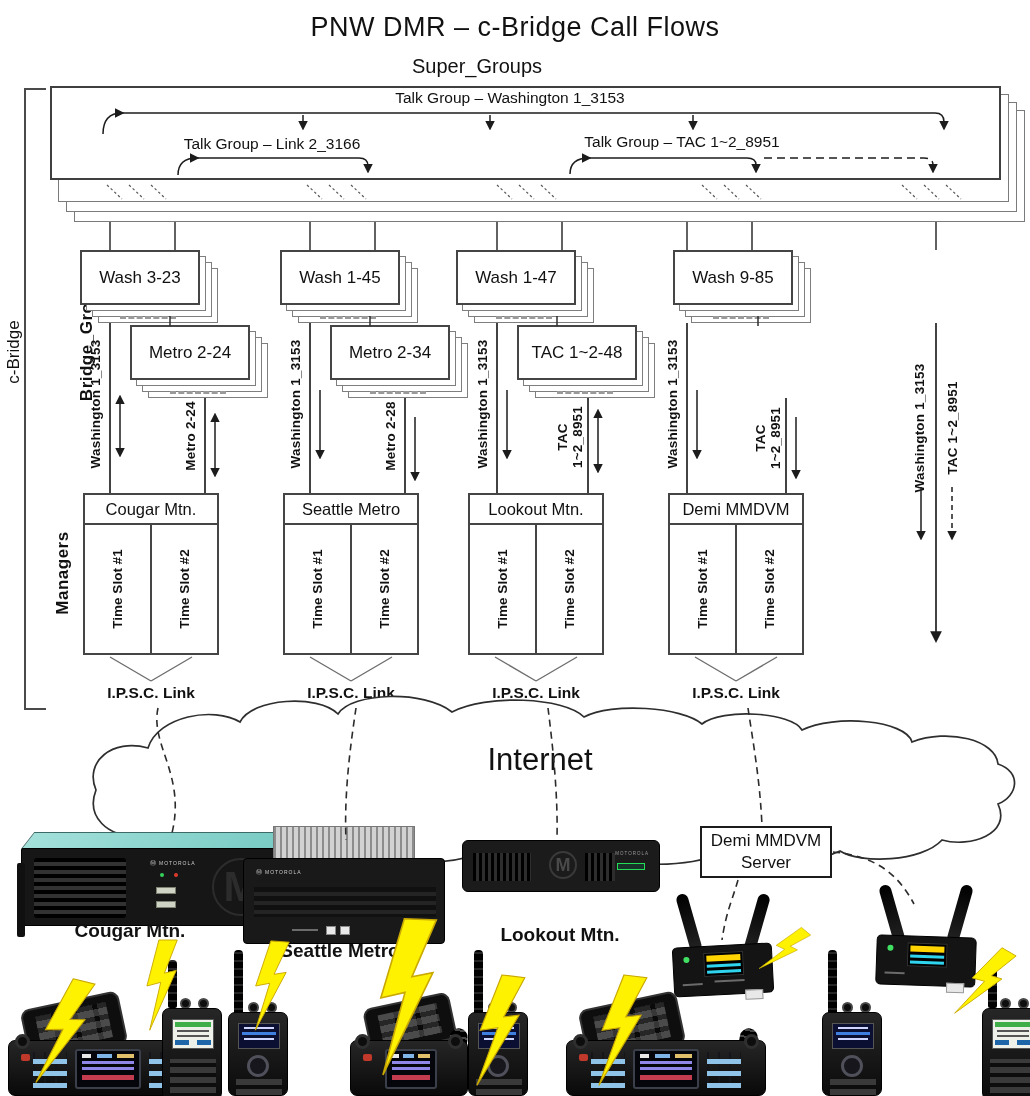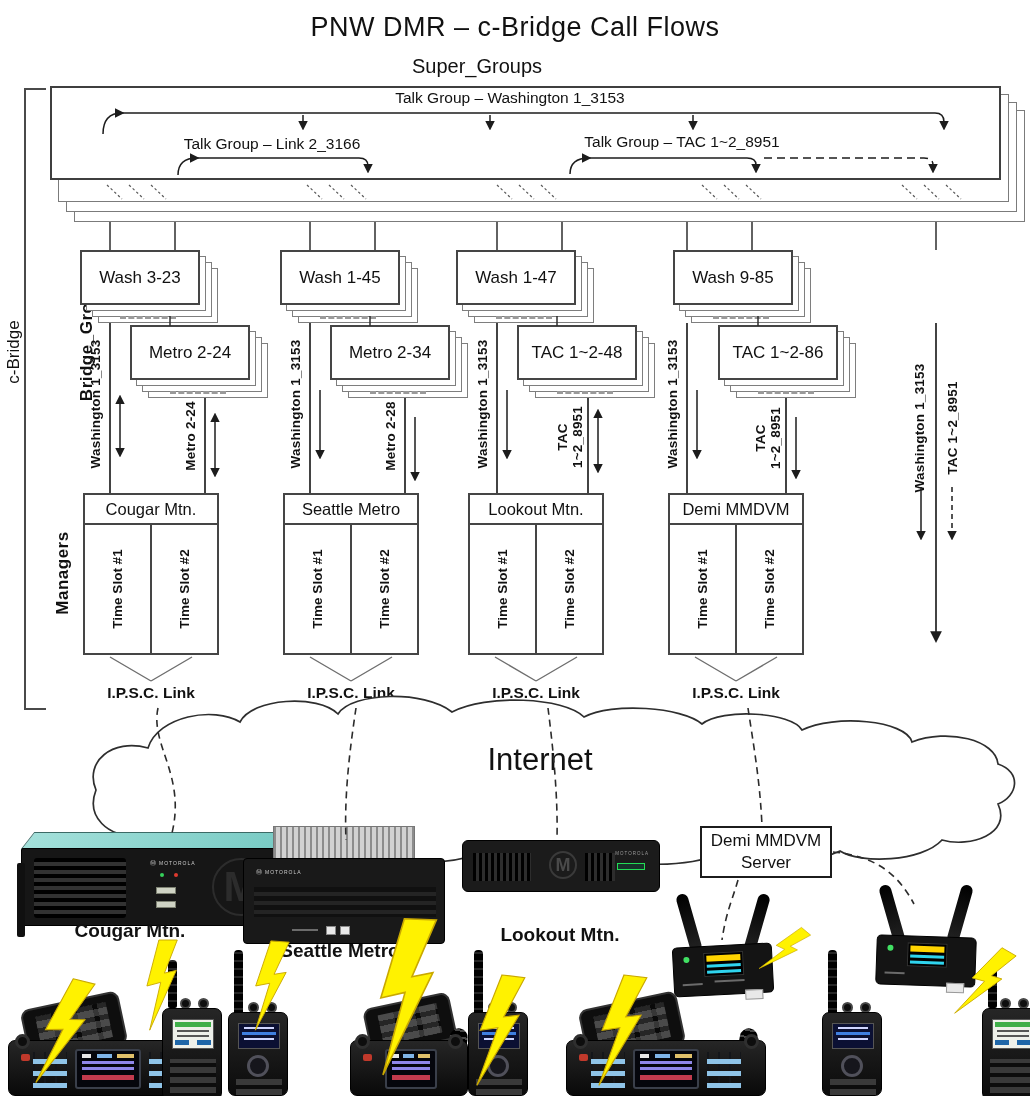--- a/index.html
+++ b/index.html
@@ -210,29 +210,20 @@
 
   <div class="abs bgstack" style="left:673px;top:250px">
     <div class="sl" style="left:18px;top:18px"></div>
     <div class="sl" style="left:12px;top:12px"></div>
     <div class="sl" style="left:6px;top:6px"></div>
     <div class="bmain">
         <span>Wash 9-85</span>
       </div>
     <div class="mdash"></div>
   </div>
-  <div class="abs bgstack" style="left:718px;top:325px">
-    <div class="sl" style="left:18px;top:18px"></div>
-    <div class="sl" style="left:12px;top:12px"></div>
-    <div class="sl" style="left:6px;top:6px"></div>
-    <div class="bmain">
-        <span>TAC 1~2-86</span>
-      </div>
-    <div class="mdash"></div>
-  </div>
 
 
   <div class="abs vrot vwire" style="left:96px;top:404px">Washington 1_3153</div>
   <div class="abs vrot vwire" style="left:191px;top:436px">Metro 2-24</div>
   <div class="abs vrot vwire" style="left:296px;top:404px">Washington 1_3153</div>
   <div class="abs vrot vwire" style="left:391px;top:436px">Metro 2-28</div>
   <div class="abs vrot vwire" style="left:483px;top:404px">Washington 1_3153</div>
   <div class="abs vrot vwire" style="left:570px;top:437px">TAC
 1~2_8951</div>
   <div class="abs vrot vwire" style="left:673px;top:404px">Washington 1_3153</div>

